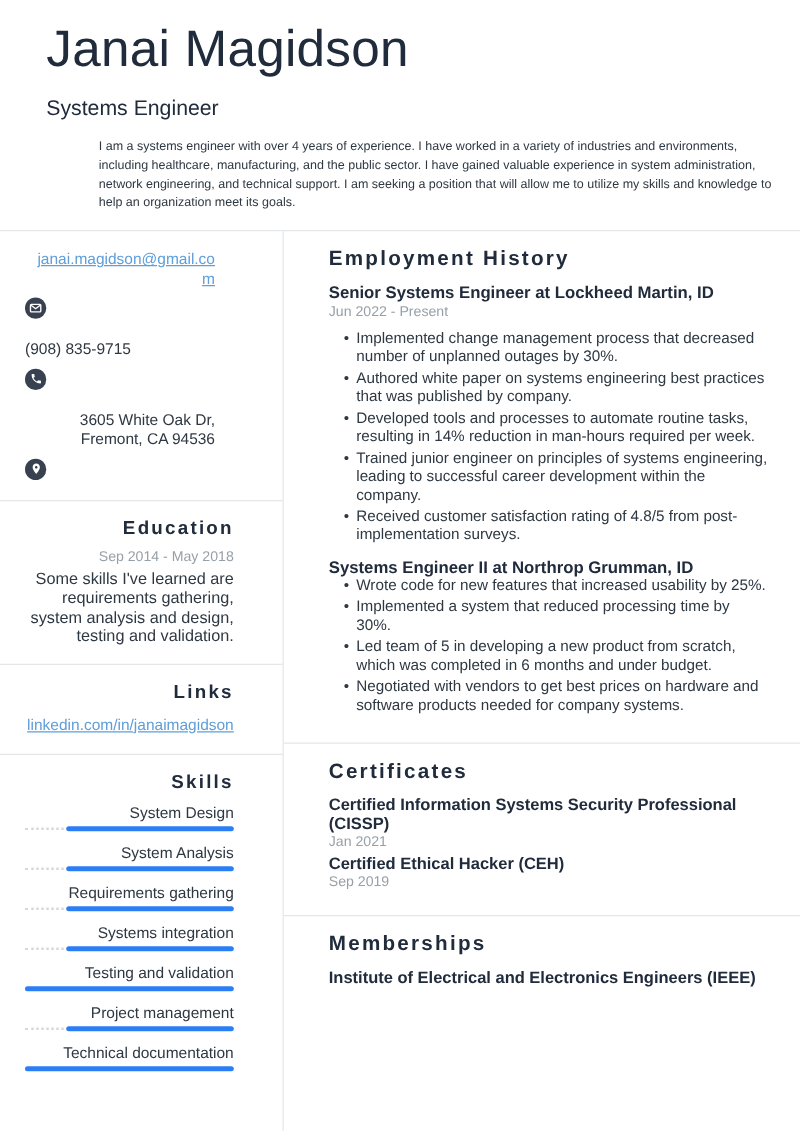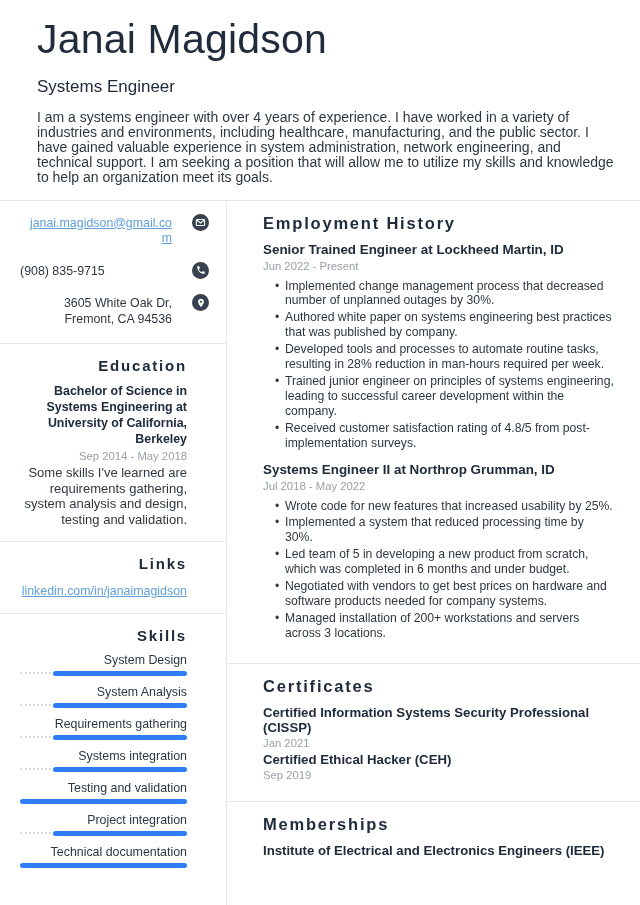--- a/index.html
+++ b/index.html
@@ -13,33 +13,33 @@
   }
   *{margin:0;padding:0;box-sizing:border-box;}
   html,body{background:#fff;}
   body{font-family:"Liberation Sans",sans-serif;color:var(--body-text);}
   .page{width:640px;height:905px;background:#fff;overflow:hidden;margin:0 auto;}
 
   
   .header{padding:16px 16px 14px 37px;}
   .name{font-size:41px;line-height:1.16;font-weight:500;color:var(--heading);letter-spacing:.2px;}
   .role{font-size:17px;margin-top:13px;color:var(--heading);}
-  .summary{font-size:14px;line-height:15.2px;margin-top:13px;max-width:578px;color:var(--body-text);}
+  .summary{font-size:10px;line-height:15.2px;margin-top:13px;max-width:578px;color:var(--body-text);margin-left:42px;}
 
   .divider{height:1px;background:var(--divider);}
 
   
   .layout{display:flex;align-items:stretch;height:723px;}
   .sidebar{flex:0 0 227px;width:227px;border-right:1px solid var(--divider);text-align:right;}
   .main{flex:1;min-width:0;}
 
   
   .sb-block{padding:13px 17px 14px 20px;}
   .sb-block.inset{padding-right:39px;}
-  .contact-row{display:flex;justify-content:space-between;align-items:flex-start;gap:7px;margin-bottom:15px;}
+  .contact-row{display:flex;justify-content:center;align-items:flex-start;gap:7px;margin-bottom:15px;flex-direction:column;}
   .contact-row:last-child{margin-bottom:2px;}
   .contact-text{font-size:12.4px;line-height:15.5px;padding-top:2px;max-width:152px;color:var(--body-text);}
   .icon-circle{width:17px;height:17px;border-radius:50%;background:var(--icon-bg);flex:0 0 17px;display:flex;align-items:center;justify-content:center;}
   .icon-circle svg{display:block;}
   .link{color:var(--link);text-decoration:underline;font-size:12.4px;cursor:pointer;word-break:break-all;}
 
   .sb-heading{font-size:15px;font-weight:700;letter-spacing:1.8px;color:var(--heading);margin-bottom:9px;}
   .edu-degree{font-size:12.4px;font-weight:700;line-height:16px;color:var(--heading);}
   .sb-date{font-size:11.3px;color:var(--muted);margin:3px 0 3px;}
   .sb-desc{font-size:13px;line-height:15.5px;color:var(--body-text);}
@@ -109,21 +109,20 @@
               <path d="M12 2C8.13 2 5 5.13 5 9c0 5.25 7 13 7 13s7-7.75 7-13c0-3.87-3.13-7-7-7zm0 9.5c-1.38 0-2.5-1.12-2.5-2.5s1.12-2.5 2.5-2.5 2.5 1.12 2.5 2.5-1.12 2.5-2.5 2.5z"></path>
             </svg>
           </span>
         </div>
       </div>
 
       <div class="divider"></div>
 
       <div class="sb-block inset">
         <div class="sb-heading">Education</div>
-        <div class="edu-degree">Bachelor of Science in Systems Engineering at University of California, Berkeley</div>
         <div class="sb-date">Sep 2014 - May 2018</div>
         <div class="sb-desc">Some skills I've learned are requirements gathering, system analysis and design, testing and validation.</div>
       </div>
 
       <div class="divider"></div>
 
       <div class="sb-block inset">
         <div class="sb-heading">Links</div>
         <div>
 
@@ -173,21 +172,21 @@
 
             <div class="skill-item">
               <div class="skill-label">Testing and validation</div>
               <div class="skill-bar">
                 <div class="skill-track"></div>
                 <div class="skill-fill" style="width: 100%;"></div>
               </div>
             </div>
 
             <div class="skill-item">
-              <div class="skill-label">Project integration</div>
+              <div class="skill-label">Project management</div>
               <div class="skill-bar">
                 <div class="skill-track"></div>
                 <div class="skill-fill" style="width: 80%;"></div>
               </div>
             </div>
 
             <div class="skill-item">
               <div class="skill-label">Technical documentation</div>
               <div class="skill-bar">
                 <div class="skill-track"></div>
@@ -199,51 +198,49 @@
 
     </aside>
 
     <main class="main">
 
       <div class="main-block">
         <div class="main-heading">Employment History</div>
         <div>
 
             <div class="job">
-              <div class="job-title">Senior Trained Engineer at Lockheed Martin, ID</div>
+              <div class="job-title">Senior Systems Engineer at Lockheed Martin, ID</div>
               <div class="job-dates">Jun 2022 - Present</div>
               <ul class="bullets">
 
 
                   <li>Implemented change management process that decreased number of unplanned outages by 30%.</li>
 
                   <li>Authored white paper on systems engineering best practices that was published by company.</li>
 
-                  <li>Developed tools and processes to automate routine tasks, resulting in 28% reduction in man-hours required per week.</li>
+                  <li>Developed tools and processes to automate routine tasks, resulting in 14% reduction in man-hours required per week.</li>
 
                   <li>Trained junior engineer on principles of systems engineering, leading to successful career development within the company.</li>
 
                   <li>Received customer satisfaction rating of 4.8/5 from post-implementation surveys.</li>
                 </ul>
             </div>
 
             <div class="job">
               <div class="job-title">Systems Engineer II at Northrop Grumman, ID</div>
-              <div class="job-dates">Jul 2018 - May 2022</div>
               <ul class="bullets">
 
                   <li>Wrote code for new features that increased usability by 25%.</li>
 
                   <li>Implemented a system that reduced processing time by 30%.</li>
 
                   <li>Led team of 5 in developing a new product from scratch, which was completed in 6 months and under budget.</li>
 
                   <li>Negotiated with vendors to get best prices on hardware and software products needed for company systems.</li>
 
-                  <li>Managed installation of 200+ workstations and servers across 3 locations.</li>
                 </ul>
             </div>
           </div>
       </div>
 
       <div class="divider"></div>
 
       <div class="main-block">
         <div class="main-heading">Certificates</div>
         <div>

